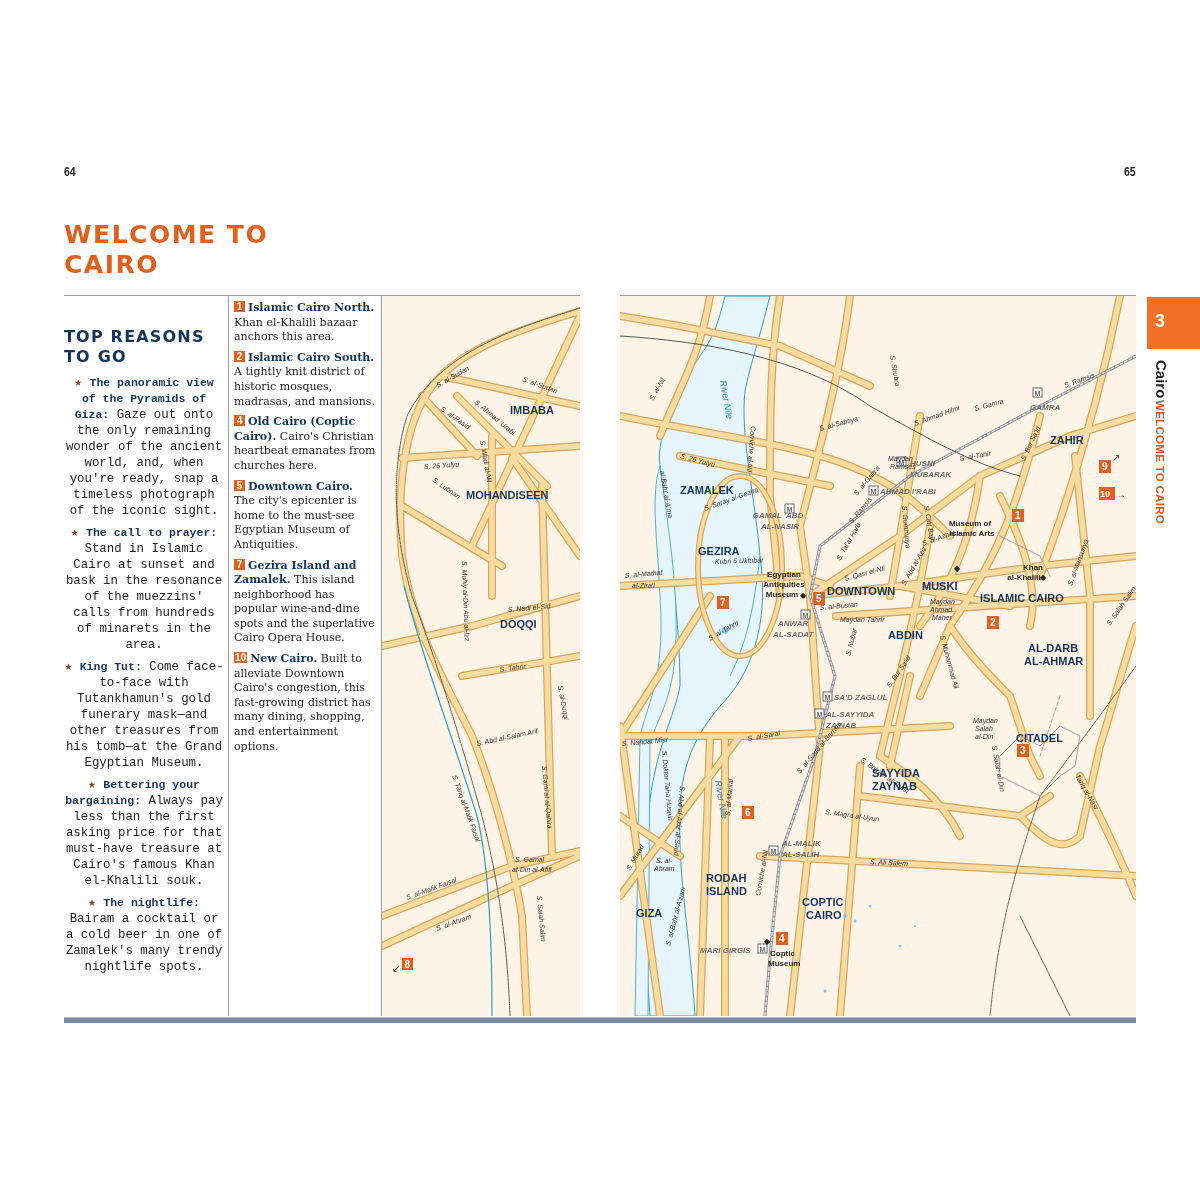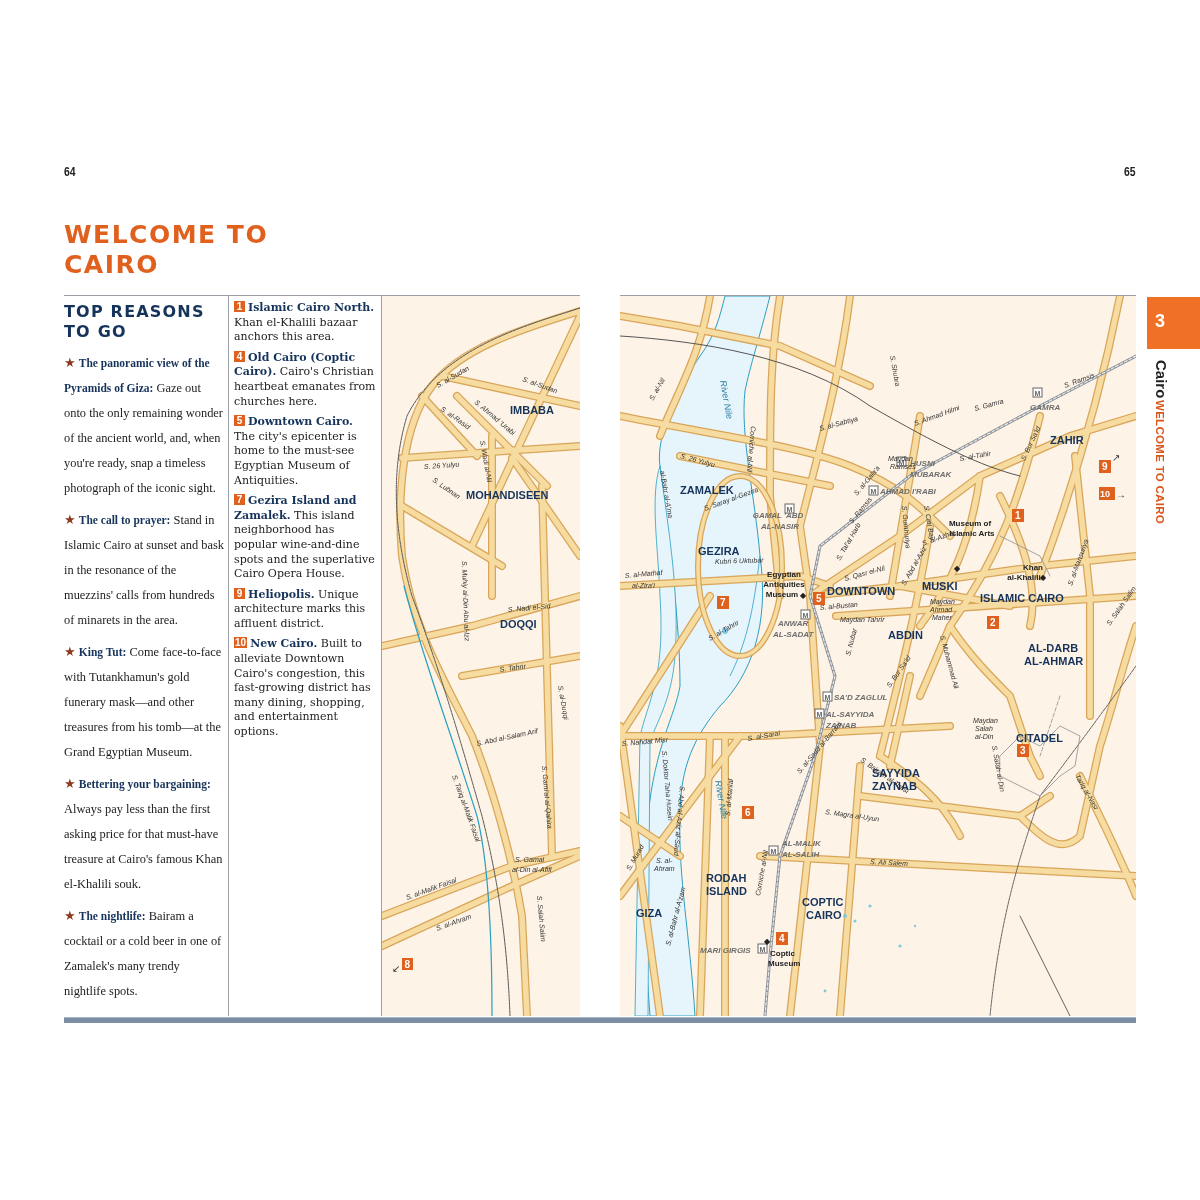--- a/index.html
+++ b/index.html
@@ -4,22 +4,22 @@
 <style>
   html,body{margin:0;padding:0;background:#ffffff;}
   body{width:1200px;height:1200px;position:relative;overflow:hidden;font-family:"Liberation Sans",sans-serif;}
   .page-num{position:absolute;top:164px;font-family:"Liberation Sans",sans-serif;font-size:13px;font-weight:bold;color:#222;transform:scaleX(0.8);transform-origin:left top;}
   .title{position:absolute;left:64px;top:220px;font-family:"DejaVu Sans",sans-serif;font-weight:bold;color:#e0601e;font-size:25px;line-height:30px;letter-spacing:1.5px;}
   .rule-top{position:absolute;left:64px;top:295px;width:516px;height:1px;background:#9aa0a6;}
   .rule-top-r{position:absolute;left:620px;top:295px;width:516px;height:1px;background:#9aa0a6;}
   .col1{position:absolute;left:64px;top:302px;width:160px;}
   .col-div{position:absolute;left:228px;top:296px;width:1px;height:720px;background:#9aa0a6;}
   .col-div2{position:absolute;left:381px;top:296px;width:1px;height:720px;background:#9aa0a6;}
-  .trg{font-family:"DejaVu Sans",sans-serif;font-weight:bold;color:#16335b;font-size:16px;line-height:20px;letter-spacing:1.2px;margin-bottom:8px;}
-  .reason{font-family:Liberation Serif, serif;font-size:12.4px;line-height:25px;color:#222;margin-bottom:6px;}
+  .trg{font-family:"DejaVu Sans",sans-serif;font-weight:bold;color:#16335b;font-size:16px;line-height:20px;letter-spacing:1.2px;margin-bottom:8px;margin-top:25px;}
+  .reason{font-family:Liberation Mono, monospace;font-size:12.4px;line-height:16px;color:#222;margin-bottom:6px;text-align:center;}
   .reason .star{color:#8b3a1e;font-size:13px;}
   .reason .rt{font-weight:bold;color:#16335b;font-size:11.5px;}
   .col2{position:absolute;left:234px;top:301px;width:142px;}
   .item{font-family:"DejaVu Serif",serif;font-size:11px;line-height:14.6px;color:#222;margin-bottom:6px;}
   .item .num{display:inline-block;background:#e0601e;color:#fff;font-family:"Liberation Sans",sans-serif;font-weight:bold;font-size:10px;line-height:11px;min-width:9px;padding:0 1px;text-align:center;margin-right:3px;vertical-align:1px;}
   .item .it{font-weight:bold;color:#16335b;}
   .map-left{position:absolute;left:382px;top:296px;width:198px;height:720px;background:#fdf3e6;overflow:hidden;}
   .map-right{position:absolute;left:620px;top:296px;width:516px;height:720px;background:#fdf3e6;overflow:hidden;}
   .bottom-rule{position:absolute;left:64px;top:1017px;width:1072px;height:5px;background:#7b8ea3;border-top:1px solid #a8b6c6;}
   .tab{position:absolute;left:1147px;top:297px;width:53px;height:52px;background:#f07125;}
@@ -57,24 +57,24 @@
   <div class="reason"><span class="star">★</span> <span class="rt">King Tut:</span> <span>Come face-to-face with Tutankhamun's gold funerary mask—and other treasures from his tomb—at the Grand Egyptian Museum.</span></div>
   <div class="reason"><span class="star">★</span> <span class="rt">Bettering your bargaining:</span> <span>Always pay less than the first asking price for that must-have treasure at Cairo's famous Khan el-Khalili souk.</span></div>
   <div class="reason"><span class="star">★</span> <span class="rt">The nightlife:</span> <span>Bairam a cocktail or a cold beer in one of Zamalek's many trendy nightlife spots.</span></div>
 </div>
 
 <div class="col-div"></div>
 <div class="col-div2"></div>
 
 <div class="col2">
   <div class="item"><span class="num">1</span><span class="it">Islamic Cairo North.</span> <span>Khan el-Khalili bazaar anchors this area.</span></div>
+  <div class="item"><span class="num">2</span><span class="it">Islamic Cairo South.</span> <span>A tightly knit district of historic mosques, madrasas, and mansions.</span></div>
   <div class="item"><span class="num">4</span><span class="it">Old Cairo (Coptic Cairo).</span> <span>Cairo's Christian heartbeat emanates from churches here.</span></div>
   <div class="item"><span class="num">5</span><span class="it">Downtown Cairo.</span> <span>The city's epicenter is home to the must-see Egyptian Museum of Antiquities.</span></div>
   <div class="item"><span class="num">7</span><span class="it">Gezira Island and Zamalek.</span> <span>This island neighborhood has popular wine-and-dine spots and the superlative Cairo Opera House.</span></div>
-  <div class="item"><span class="num">9</span><span class="it">Heliopolis.</span> <span>Unique architecture marks this affluent district.</span></div>
   <div class="item"><span class="num">10</span><span class="it">New Cairo.</span> <span>Built to alleviate Downtown Cairo's congestion, this fast-growing district has many dining, shopping, and entertainment options.</span></div>
 </div>
 
 <div class="map-left">
   <svg width="198" height="720" viewBox="0 0 198 720">
     <g fill="none" stroke-linecap="round">
       <g stroke="#d9a55a" stroke-width="8">
         <path d="M198,15 C150,30 80,50 50,90 C20,130 15,200 20,260 C30,330 60,380 90,440 C110,490 130,560 140,620 L145,720"></path>
         <path d="M20,162 L198,150"></path>
         <path d="M60,80 L198,110"></path>

